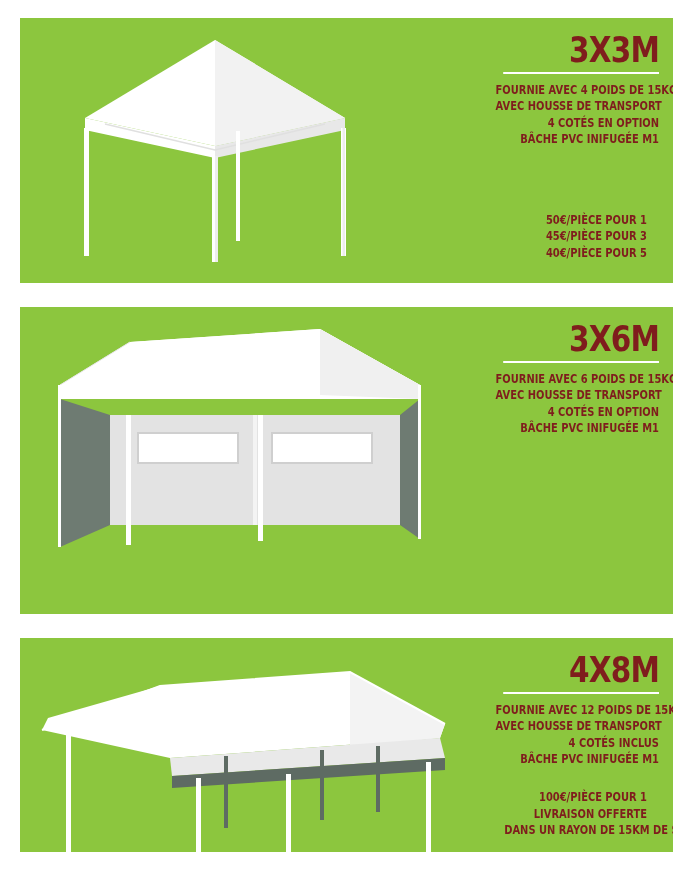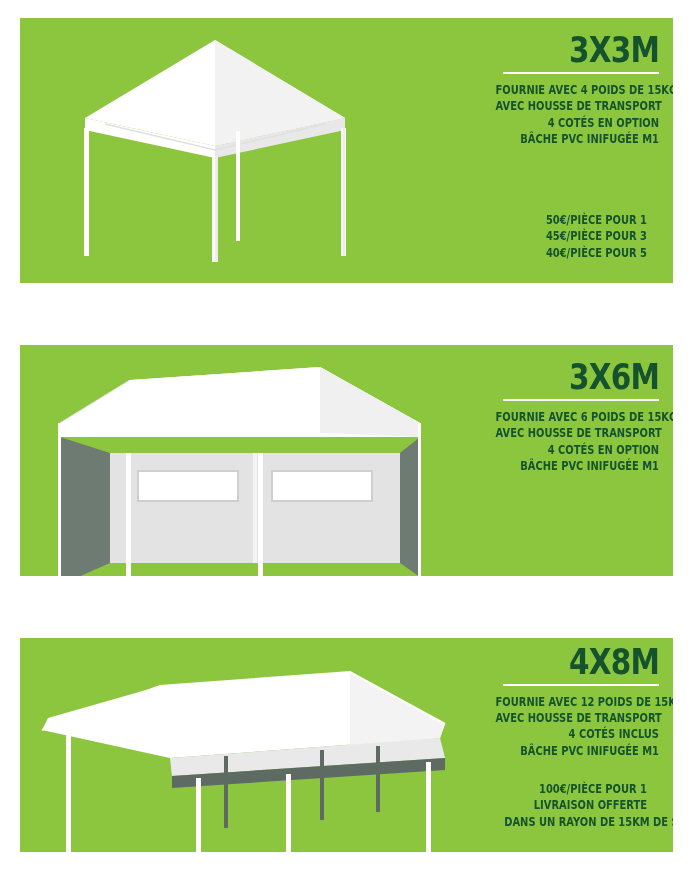--- a/index.html
+++ b/index.html
@@ -25,38 +25,37 @@
   .panel {
     position: relative;
     background: #8CC63E;
     width: 653px;
     box-sizing: border-box;
     overflow: hidden;
     display: flex;
     flex-direction: row;
   }
   .panel-1 { height: 265px; }
-  .panel-2 { height: 231px; gap: 8px; }
+  .panel-2 { height: 307px; gap: 8px; }
   .panel-3 { height: 214px; }
 
   .art {
     position: relative;
     flex: 1 1 auto;
     overflow: hidden;
   }
   .info {
     flex: 0 0 auto;
     width: 210px;
     padding: 14px 14px 10px 6px;
     box-sizing: border-box;
     text-align: right;
-    color: #14532d;
+    color: #7f1d1d;
     display: flex;
     flex-direction: column;
-    justify-content: flex-end;
   }
   .size-title {
     font-family: "DejaVu Sans", sans-serif;
     font-weight: bold;
     font-size: 36px;
     letter-spacing: -1px;
     line-height: 1;
     padding-bottom: 4px;
     border-bottom: 2px solid #ffffff;
     margin-bottom: 8px;

